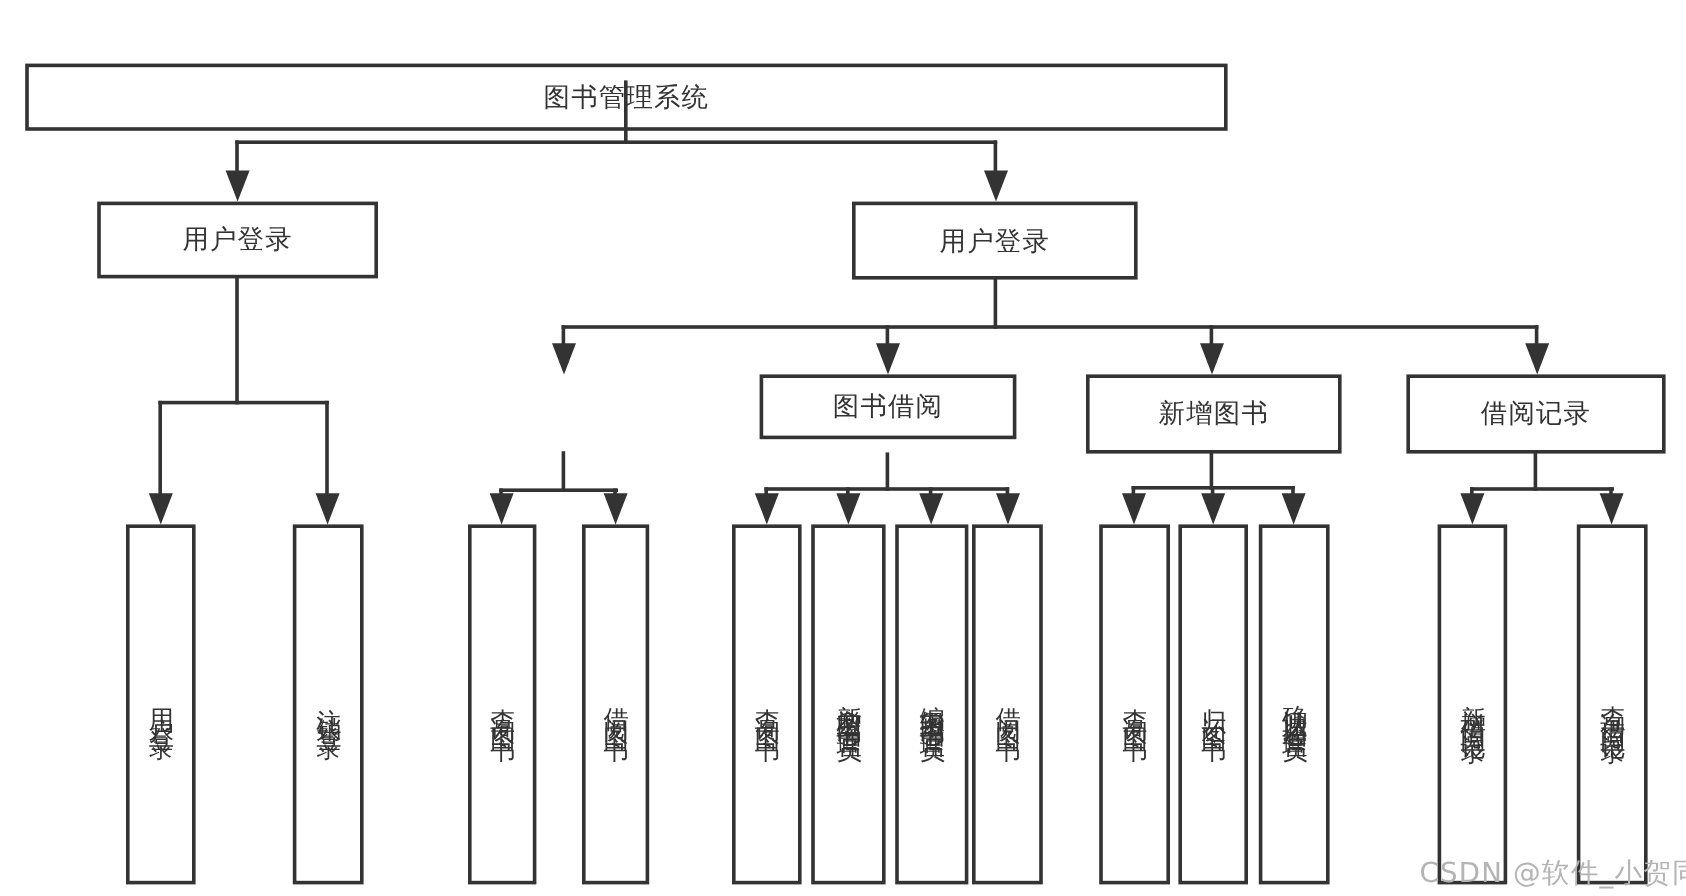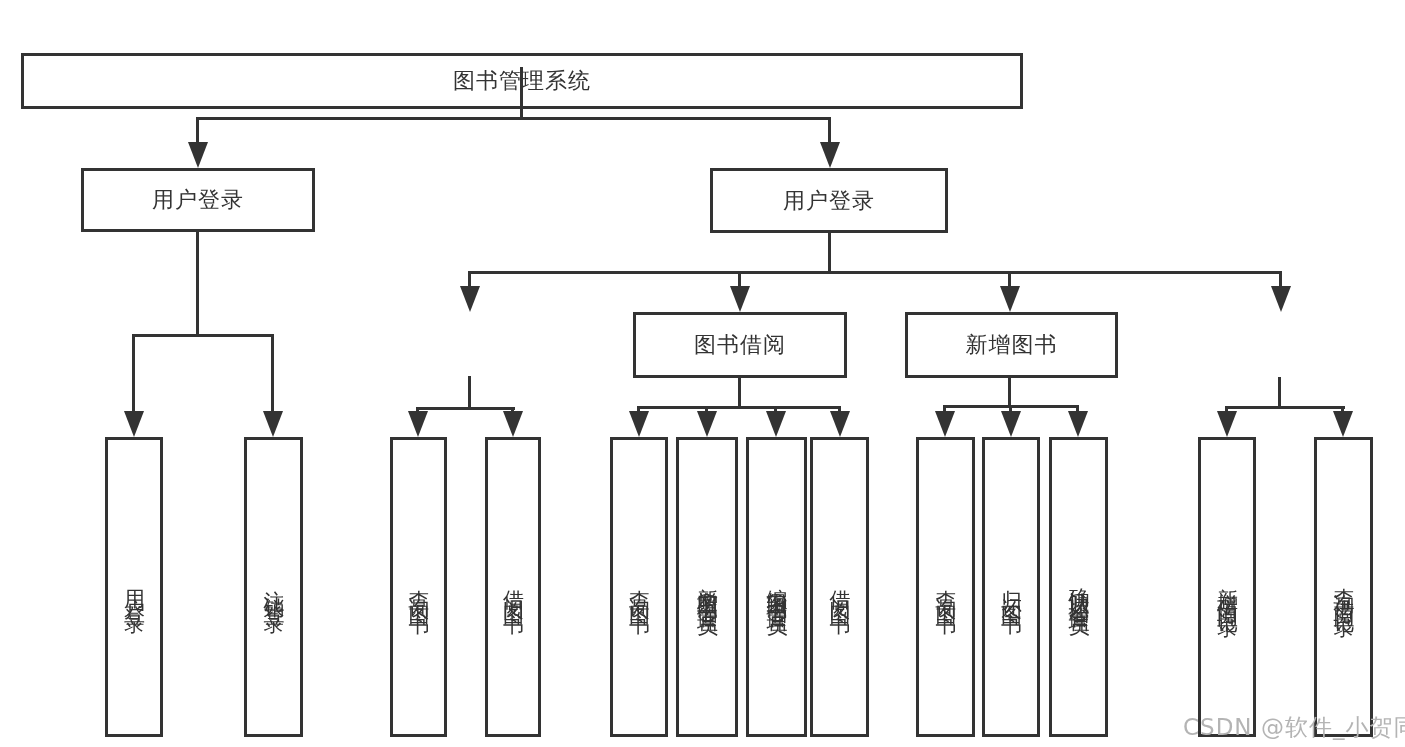--- a/index.html
+++ b/index.html
@@ -57,24 +57,25 @@
 
 <div id="canvas">
 
   <div class="box" style="left:21px; top:13px; width:1002px; height:56px;margin-top:40px;">图书管理系统</div>
 
   <div class="box" style="left:81px; top:168px; width:234px; height:64px;">用户登录</div>
 
   <div class="box" style="left:710px; top:168px; width:238px; height:65px;">用户登录</div>
 
 
-  <div class="box" style="left:633px; top:312px; width:214px; height:66px;">图书借阅</div>
+  <div class="box" style="left:633px; top:312px; width:214px; height:54px;">图书借阅</div>
 
   <div class="box" style="left:905px; top:312px; width:213px; height:66px;">新增图书</div>
 
+  <div class="box" style="left:1172px; top:312px; width:216px; height:66px;">借阅记录</div>
 
   <div class="box vbox" style="left:105px; top:437px; width:58px; height:300px;">用户登录</div>
   <div class="box vbox" style="left:244px; top:437px; width:59px; height:300px;">注销登录</div>
 
   <div class="box vbox" style="left:390px; top:437px; width:57px; height:300px;">查询图书</div>
   <div class="box vbox" style="left:485px; top:437px; width:56px; height:300px;">借阅图书</div>
 
   <div class="box vbox" style="left:610px; top:437px; width:58px; height:300px;">查询图书</div>
   <div class="box vbox" style="left:676px; top:437px; width:62px; height:300px; letter-spacing:4px;">新增图书（管理员）</div>
   <div class="box vbox" style="left:746px; top:437px; width:61px; height:300px; letter-spacing:4px;">编辑图书（管理员）</div>

